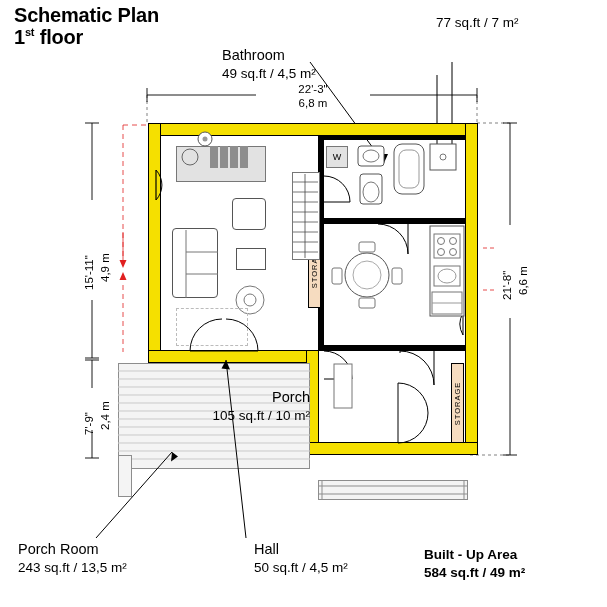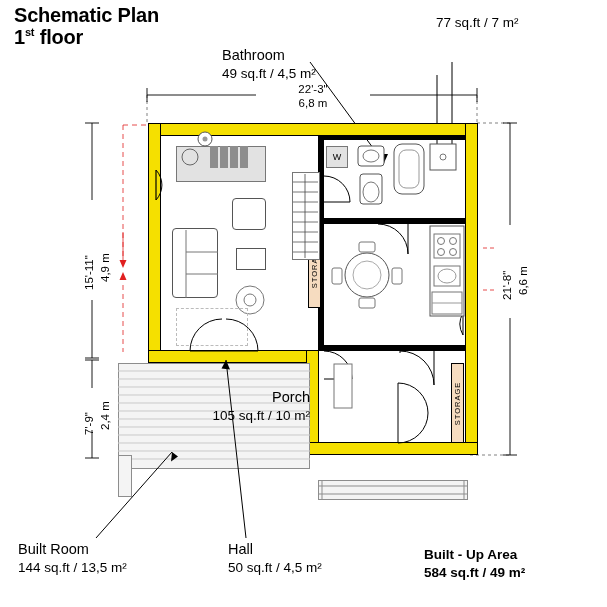--- a/index.html
+++ b/index.html
@@ -364,25 +364,25 @@
   <svg class="abs" style="left:330px; top:360px; width:110px; height:76px;">
     <rect x="4" y="4" width="18" height="44" fill="#fff" stroke="#777" stroke-width="1"></rect>
   </svg>
 
   <div class="abs ann" style="left:160px; top:388px; width:150px; text-align:right;">
     <div class="name" style="padding-left:46px;">Porch</div>
     <div>105 sq.ft / 10 m²</div>
   </div>
 
   <div class="abs ann" style="left:18px; top:540px;">
-    <div class="name">Built Room</div>
-    <div>144 sq.ft / 13,5 m²</div>
-  </div>
-
-  <div class="abs ann" style="left:228px; top:540px;">
+    <div class="name">Porch Room</div>
+    <div>243 sq.ft / 13,5 m²</div>
+  </div>
+
+  <div class="abs ann" style="left:254px; top:540px;">
     <div class="name">Hall</div>
     <div>50 sq.ft / 4,5 m²</div>
   </div>
 
   <div class="abs ann ann-bold" style="left:424px; top:546px; text-align:left; width:168px;">
     <div>Built - Up Area</div>
     <div>584 sq.ft / 49 m²</div>
   </div>
 
   <svg class="abs" style="left:0; top:0; width:607px; height:607px;">

